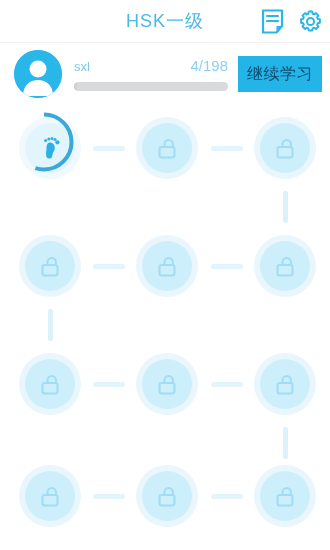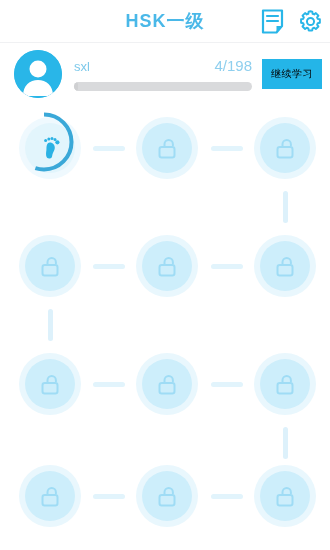--- a/index.html
+++ b/index.html
@@ -27,21 +27,20 @@
   }
   .header-title {
     position: absolute;
     left: 0;
     right: 0;
     text-align: center;
     font-size: 18px;
     color: #4ab8e8;
     letter-spacing: 1px;
     line-height: 43px;
-    font-weight: bold;
   }
   .header-actions {
     position: absolute;
     right: 6px;
     top: 0;
     height: 43px;
     display: flex;
     align-items: center;
     gap: 10px;
   }
@@ -103,22 +102,22 @@
     position: absolute;
     left: 0;
     top: 0;
     bottom: 0;
     background: #cfd0d2;
     border-radius: 5px;
   }
   .continue-button {
     flex: 0 0 auto;
     background: #24b5e8;
-    color: #000000;
-    font-size: 10px;
+    color: #0c4a6e;
+    font-size: 16px;
     padding: 10px 9px;
     border: none;
     cursor: pointer;
     letter-spacing: 0.5px;
     line-height: 1;
   }
 
   
   .map {
     position: relative;

